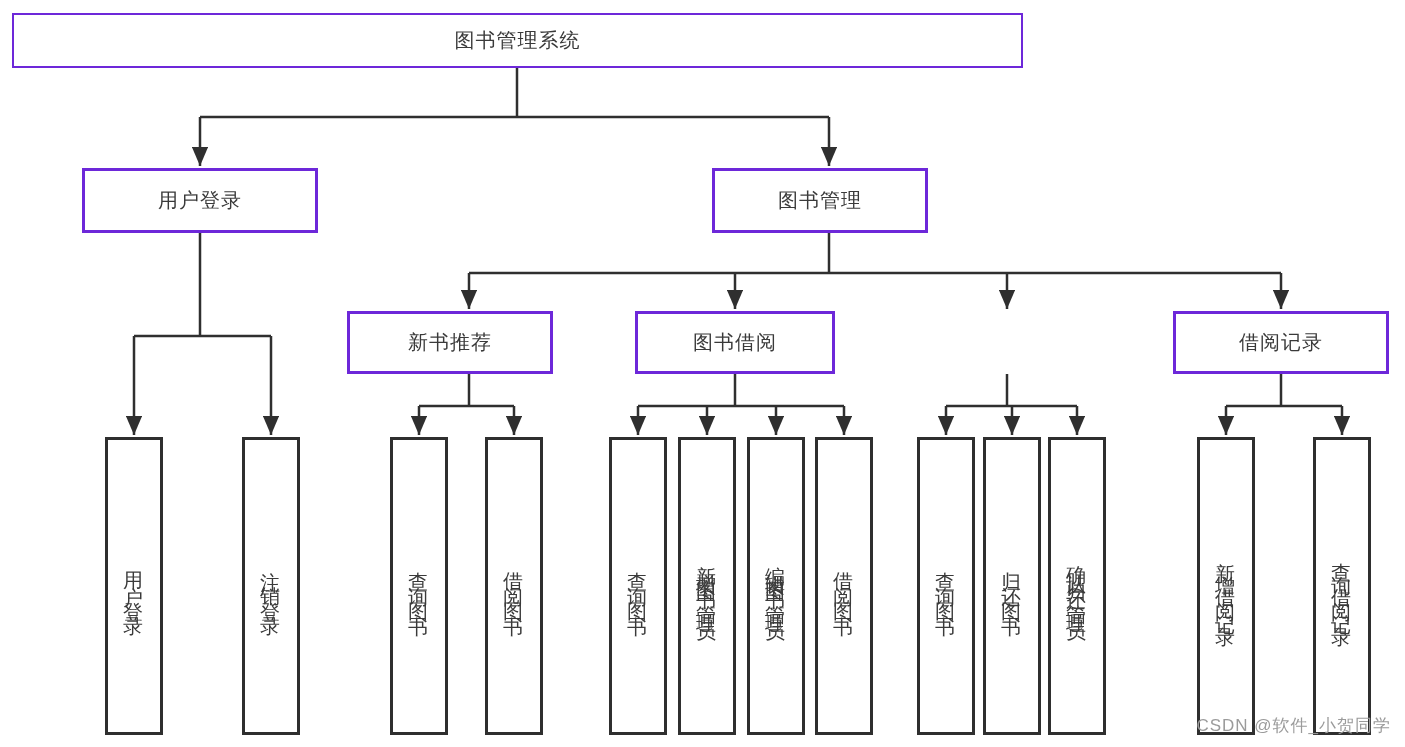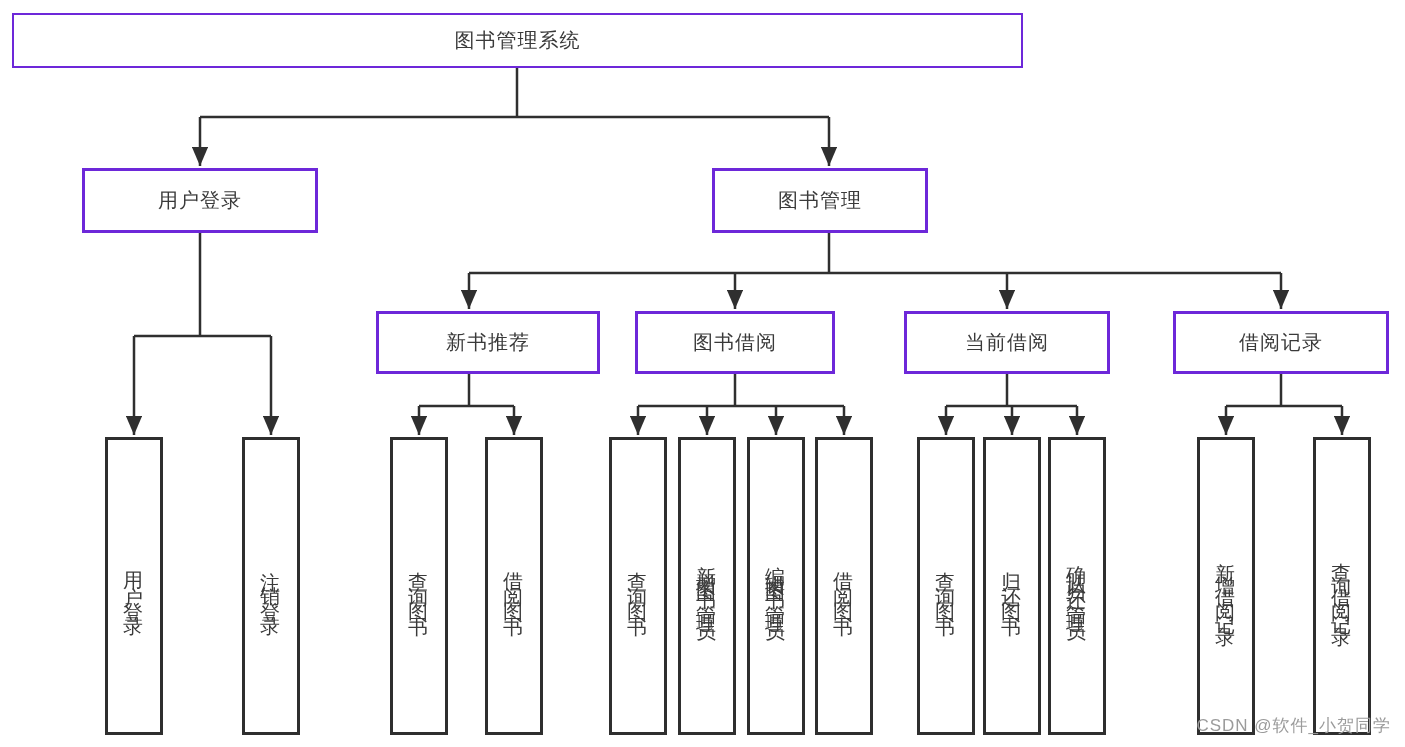--- a/index.html
+++ b/index.html
@@ -111,23 +111,22 @@
       <path d="M1226,406 L1226,435" marker-end="url(#arrow)"></path>
       <path d="M1342,406 L1342,435" marker-end="url(#arrow)"></path>
     </g>
   </svg>
 
   <div class="node" style="left:12px; top:13px; width:1011px; height:55px; border-width:2.5px;">图书管理系统</div>
 
   <div class="node" style="left:82px; top:168px; width:236px; height:65px;">用户登录</div>
   <div class="node" style="left:712px; top:168px; width:216px; height:65px;">图书管理</div>
 
-  <div class="node" style="left:376px; top:311px; width:224px; height:63px;">新书推荐</div>
+  <div class="node" style="left:347px; top:311px; width:206px; height:63px;">新书推荐</div>
   <div class="node" style="left:635px; top:311px; width:200px; height:63px;font-family:Liberation Serif, serif;">图书借阅</div>
-  <div class="node" style="left:904px; top:311px; width:206px; height:63px;">当前借阅</div>
   <div class="node" style="left:1173px; top:311px; width:216px; height:63px;">借阅记录</div>
 
   <div class="leaf" style="left:105px;">
     <span class="vtext sp4">用户登录</span>
   </div>
   <div class="leaf" style="left:242px;">
     <span class="vtext sp4">注销登录</span>
   </div>
 
   <div class="leaf" style="left:390px;">

